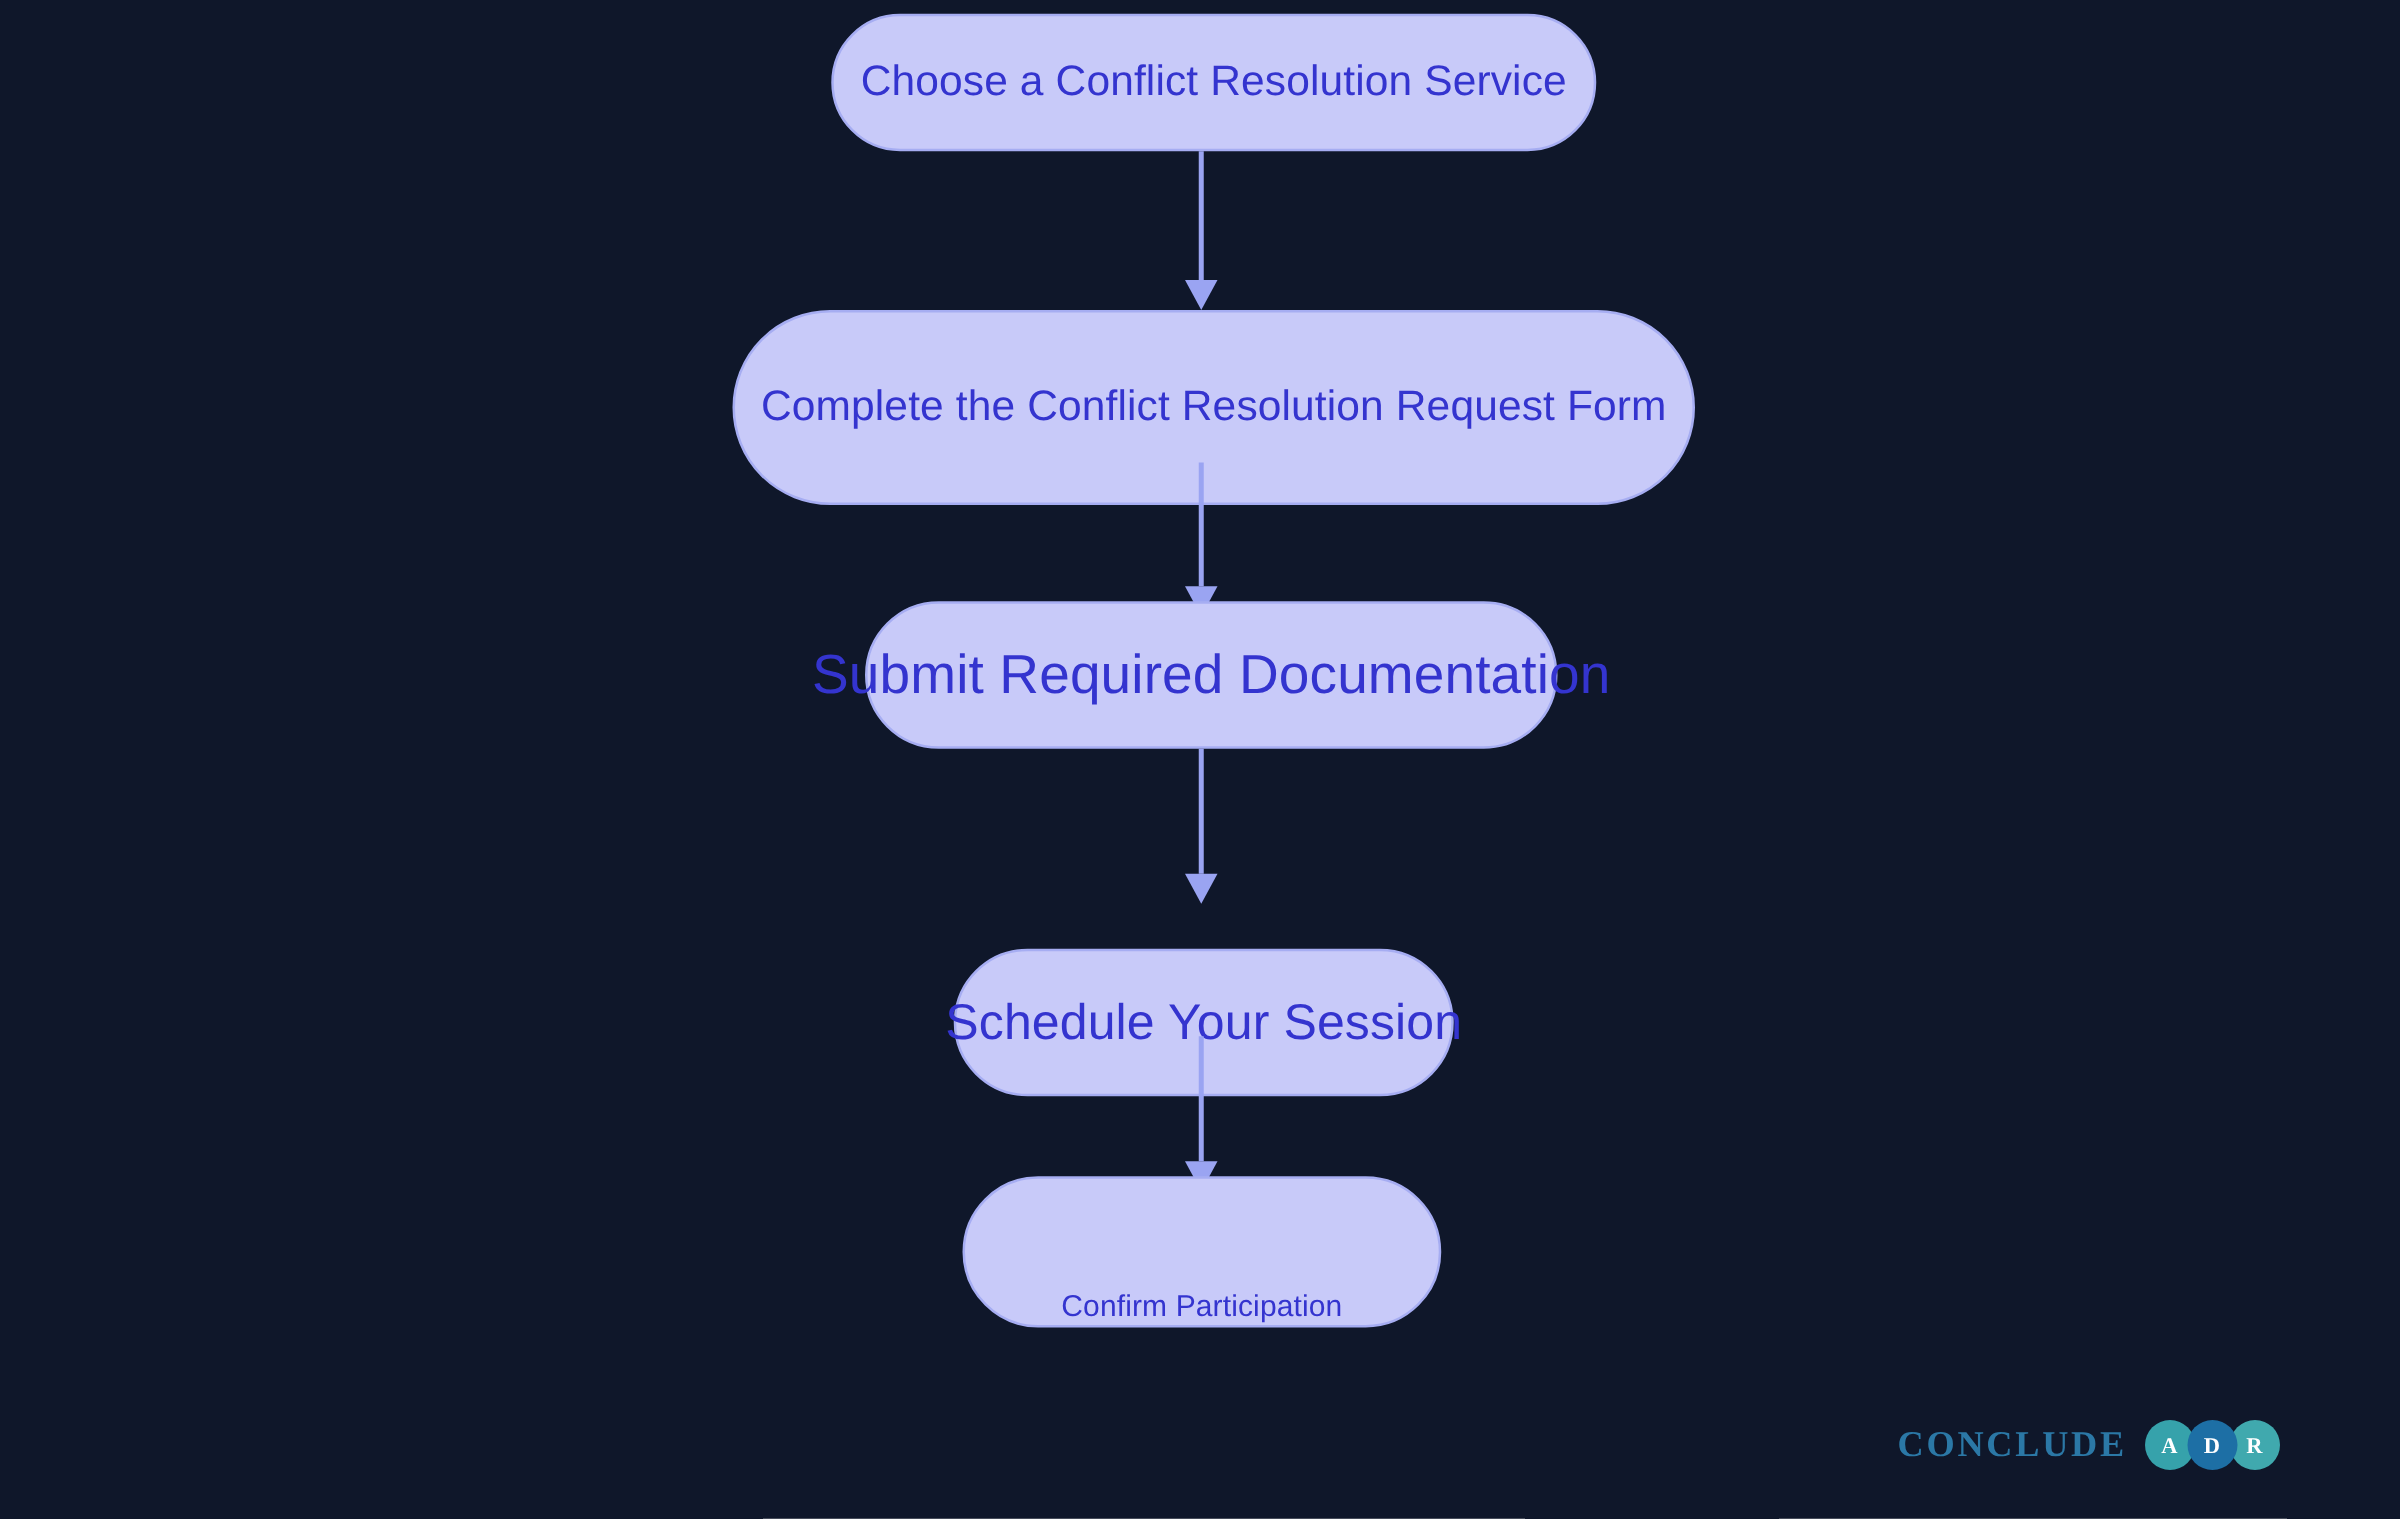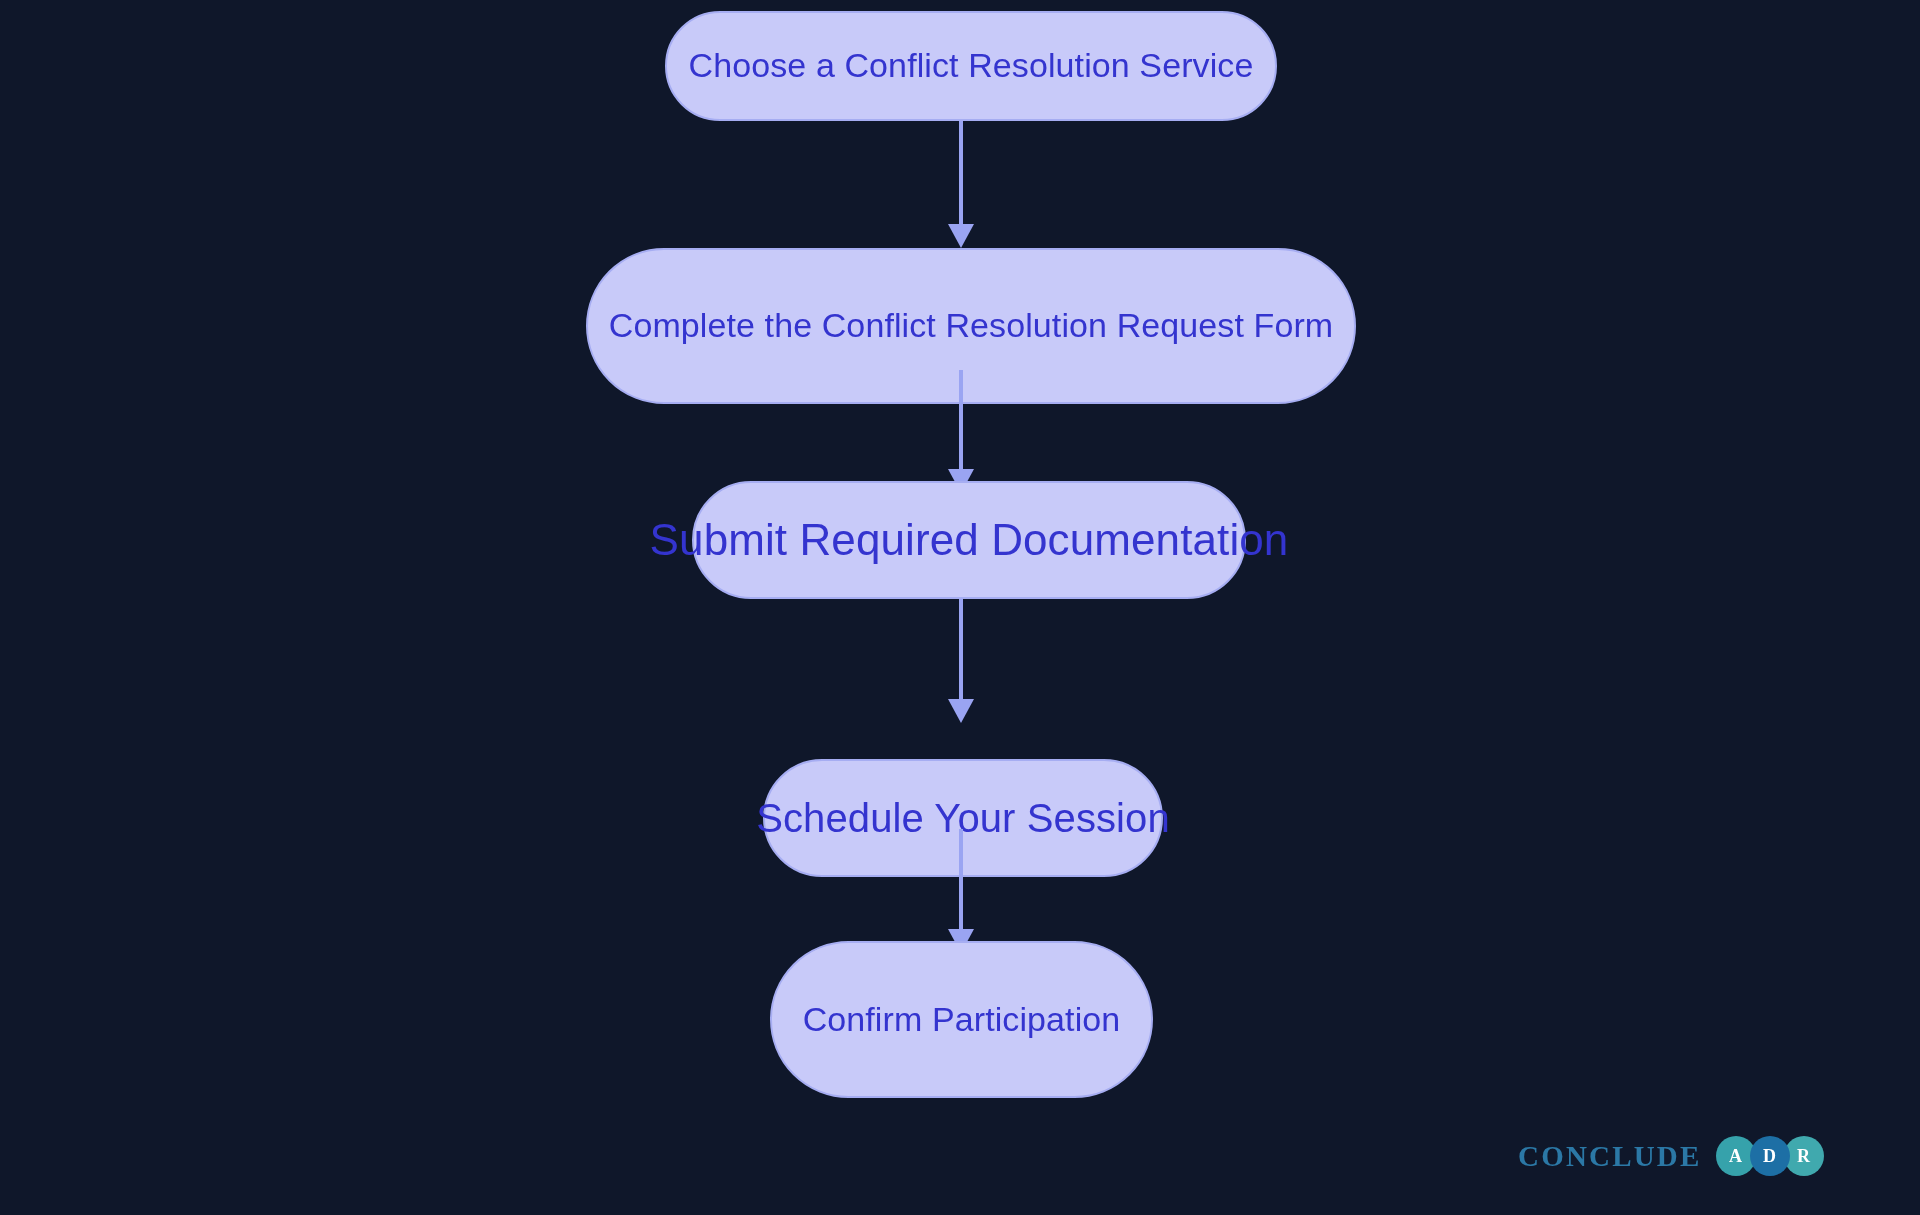--- a/index.html
+++ b/index.html
@@ -45,21 +45,21 @@
   .flow-node .node-label {
     display: block;
     padding: 0 30px;
     white-space: nowrap;
   }
 
   #node-0 { left: 665px;  top: 11px;   width: 612px; height: 110px; font-size: 34px; }
   #node-1 { left: 586px;  top: 248px;  width: 770px; height: 156px; font-size: 34px; }
   #node-2 { left: 692px;  top: 481px;  width: 554px; height: 118px; font-size: 44px; }
   #node-3 { left: 763px;  top: 711px;  width: 400px; height: 118px; font-size: 40px; margin-top: 48px; }
-  #node-4 { left: 770px;  top: 941px;  width: 383px; height: 157px; font-size: 34px; }
+  #node-4 { left: 770px;  top: 941px;  width: 383px; height: 121px; font-size: 24px; align-items: flex-end; }
 
   
   .connector {
     position: absolute;
     left: 959px;
     width: 4px;
     background: #9aa4f2;
   }
   .arrowhead {
     position: absolute;

